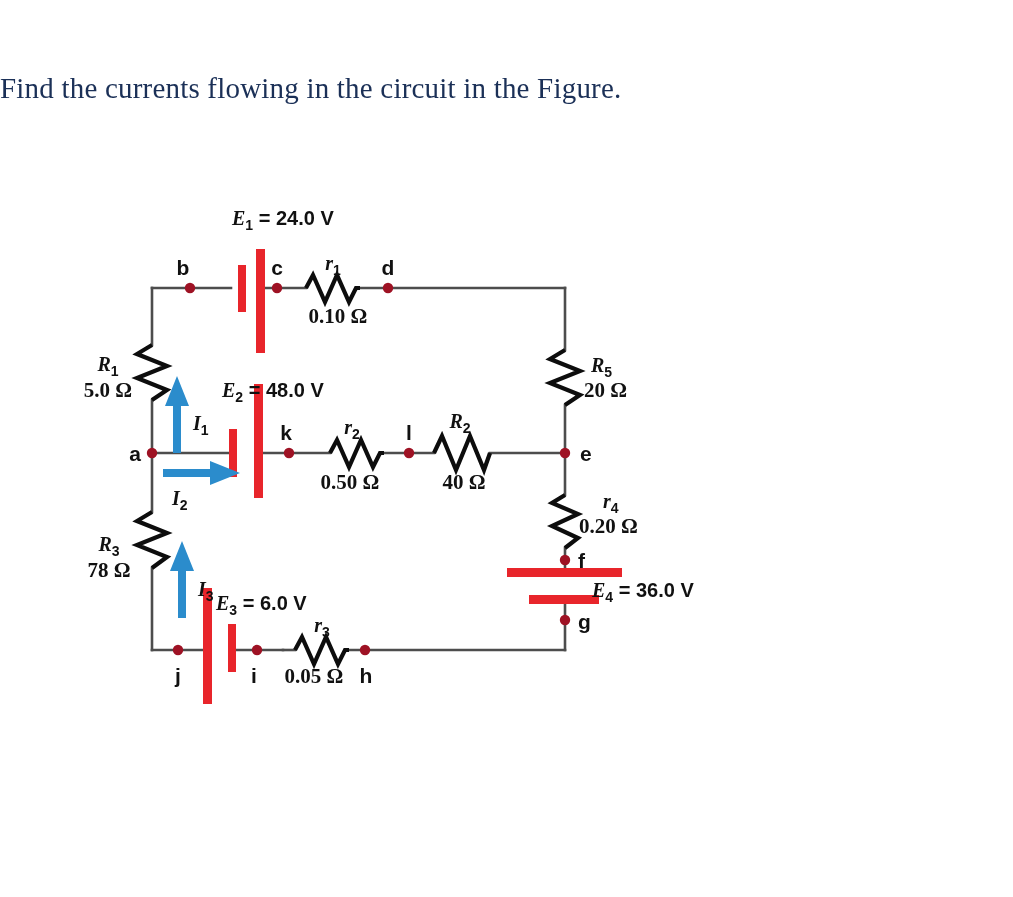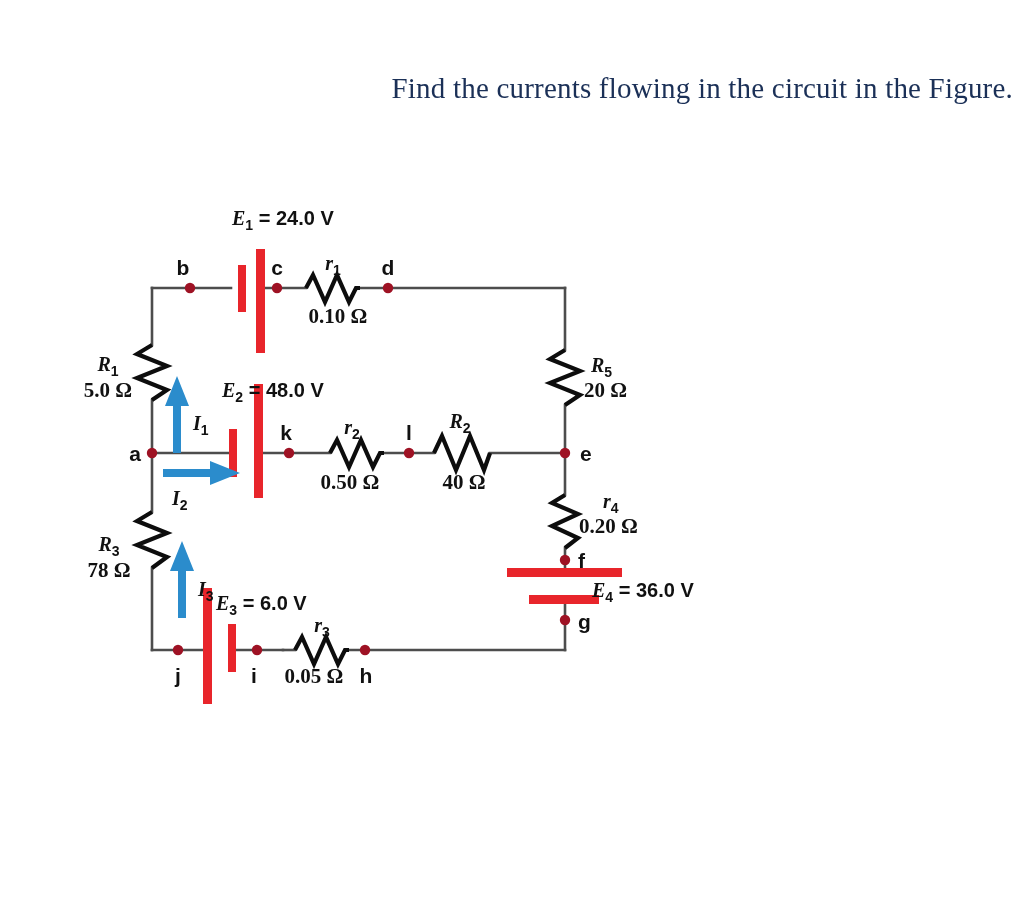--- a/index.html
+++ b/index.html
@@ -12,21 +12,21 @@
     height: 897px;
     position: relative;
     font-family: "Liberation Sans", sans-serif;
     overflow: hidden;
   }
   #page-title {
     position: absolute;
     left: 0;
     top: 72px;
     width: 1013px;
-    text-align: right;
+    text-align: left;
     font-family: "Liberation Serif", serif;
     font-size: 29px;
     color: #1b3057;
     letter-spacing: 0.2px;
     white-space: nowrap;
   }
   #circuit-figure {
     position: absolute;
     left: 0;
     top: 0;

